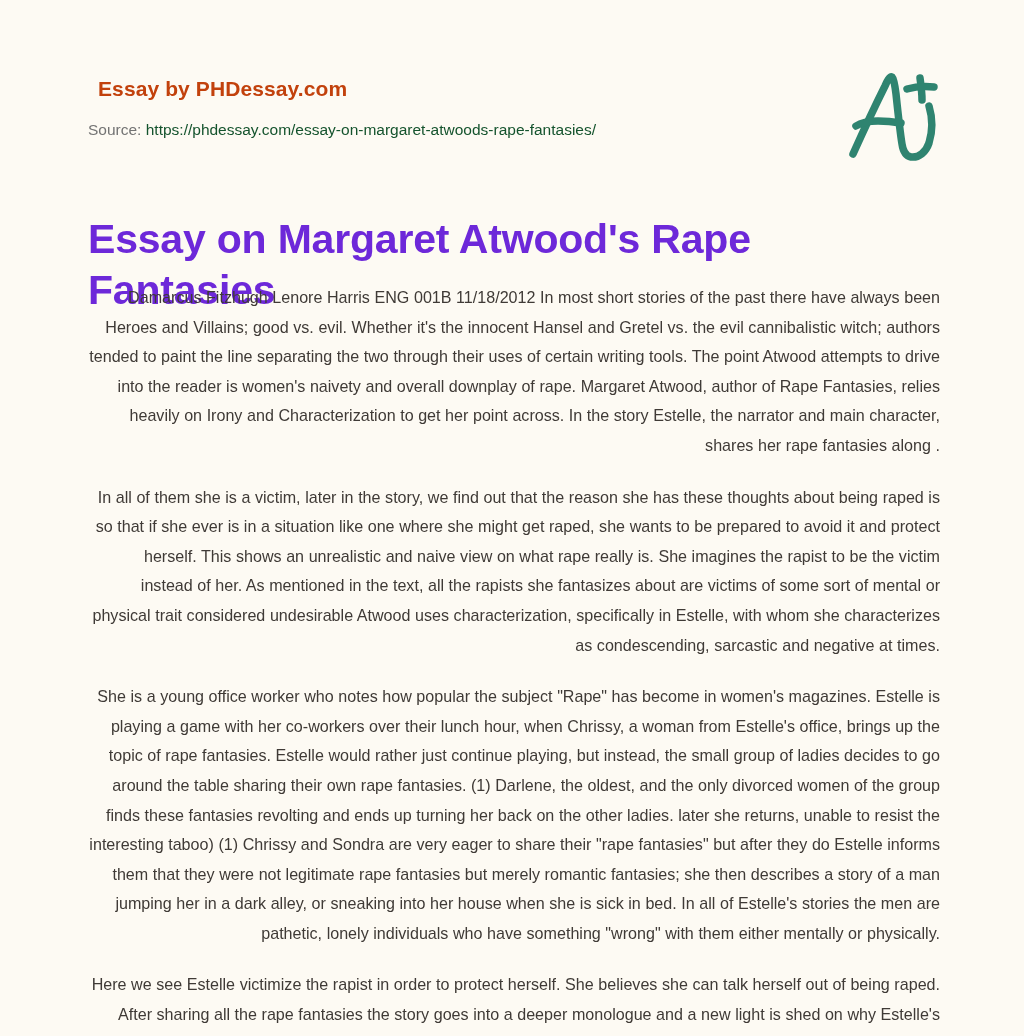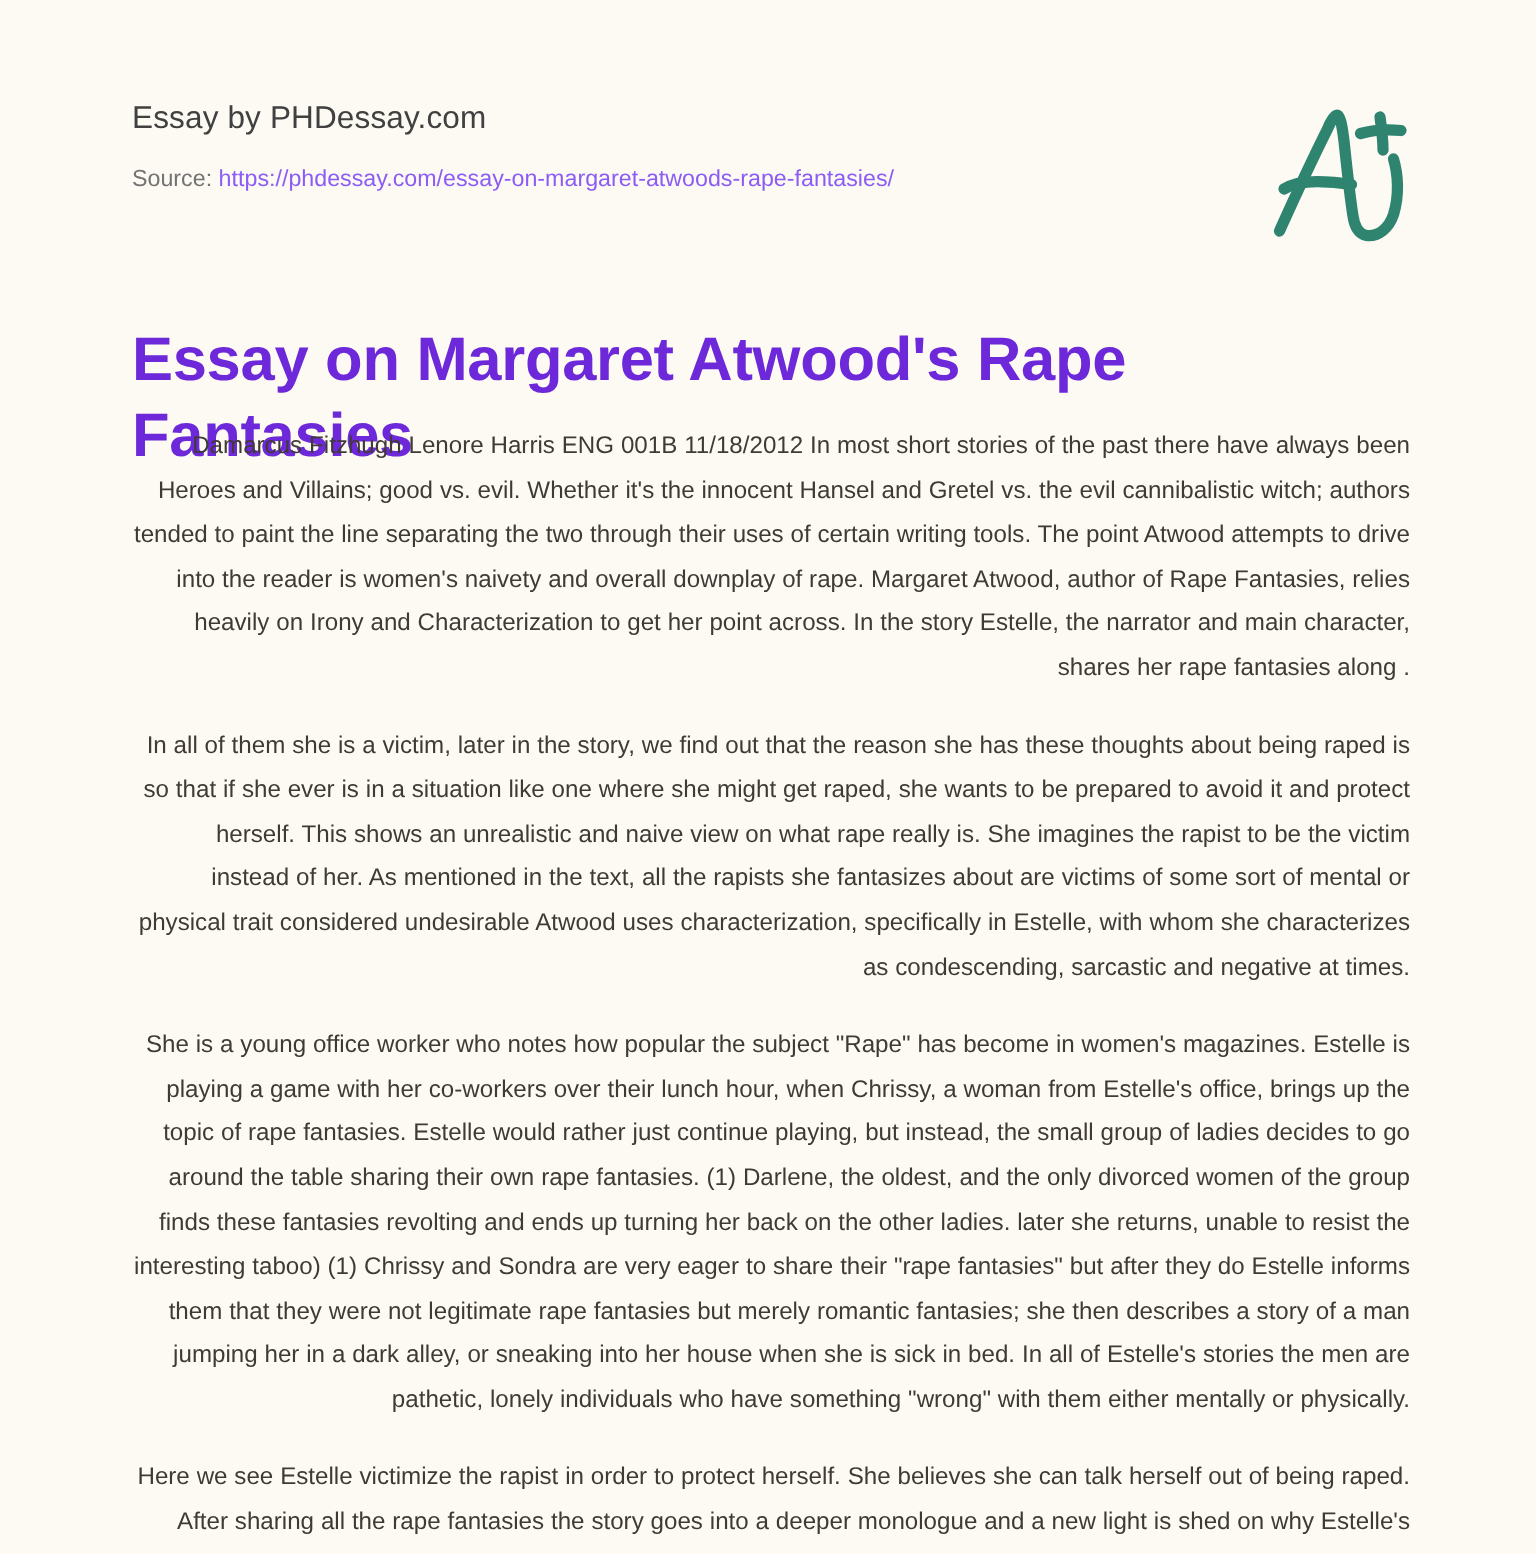--- a/index.html
+++ b/index.html
@@ -23,37 +23,37 @@
 
   
   .header {
     position: absolute;
     left: 88px;
     top: 66px;
     width: 860px;
   }
   .brand-line {
     font-size: 21px;
-    font-weight: normal;
-    color: #404040;
+    font-weight: bold;
+    color: #c2410c;
     letter-spacing: 0.1px;
     line-height: 1.25;
-    margin: 0;
+    margin: 10px;
   }
   .source-line {
     margin: 18px 0 0 0;
     font-size: 15.5px;
     line-height: 1.3;
     white-space: nowrap;
   }
   .source-label {
     color: #737373;
   }
   .source-url {
-    color: #8b5cf6;
+    color: #14532d;
     text-decoration: none;
   }
 
   
   .logo {
     position: absolute;
     right: 74px;
     top: 60px;
     width: 110px;
     height: 110px;

